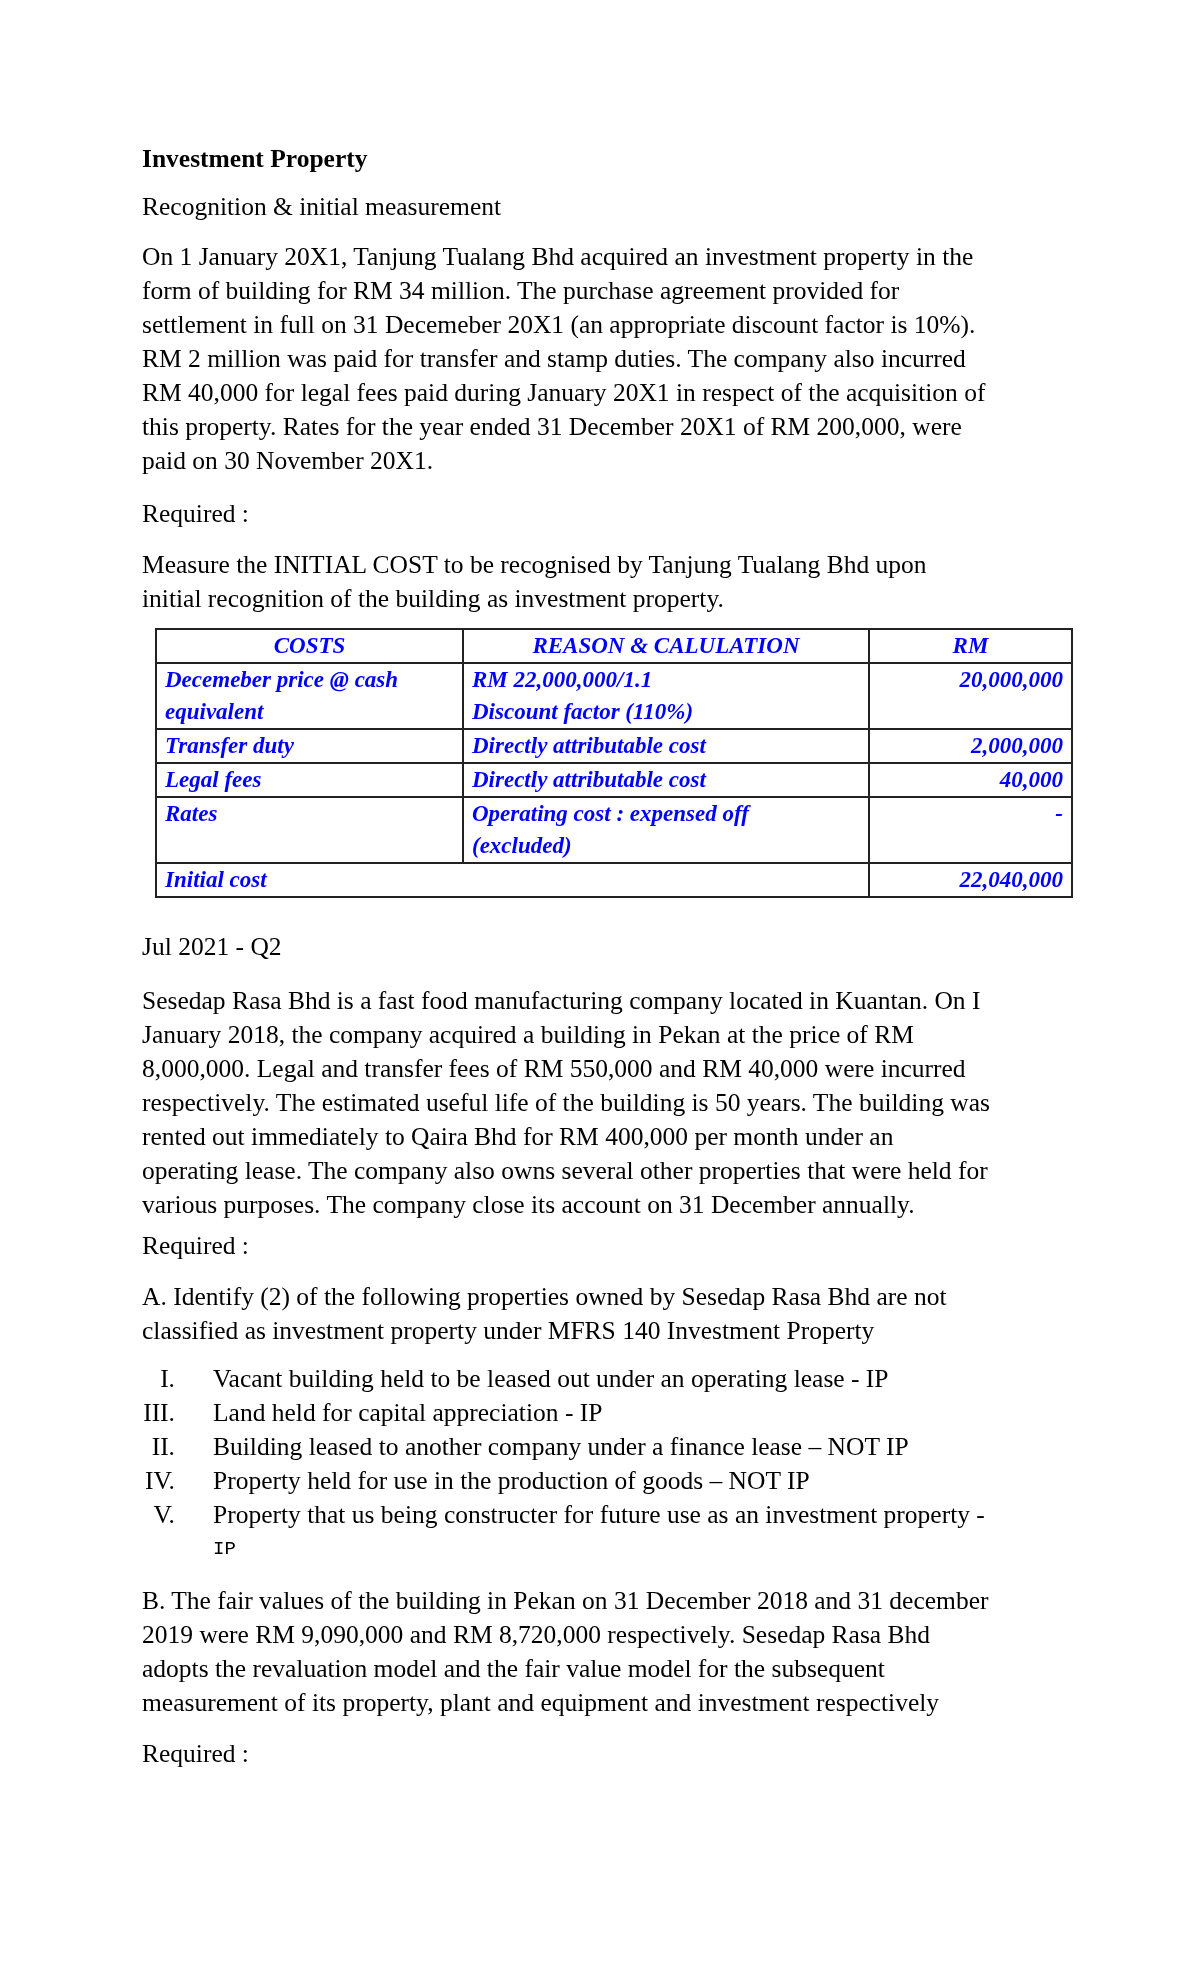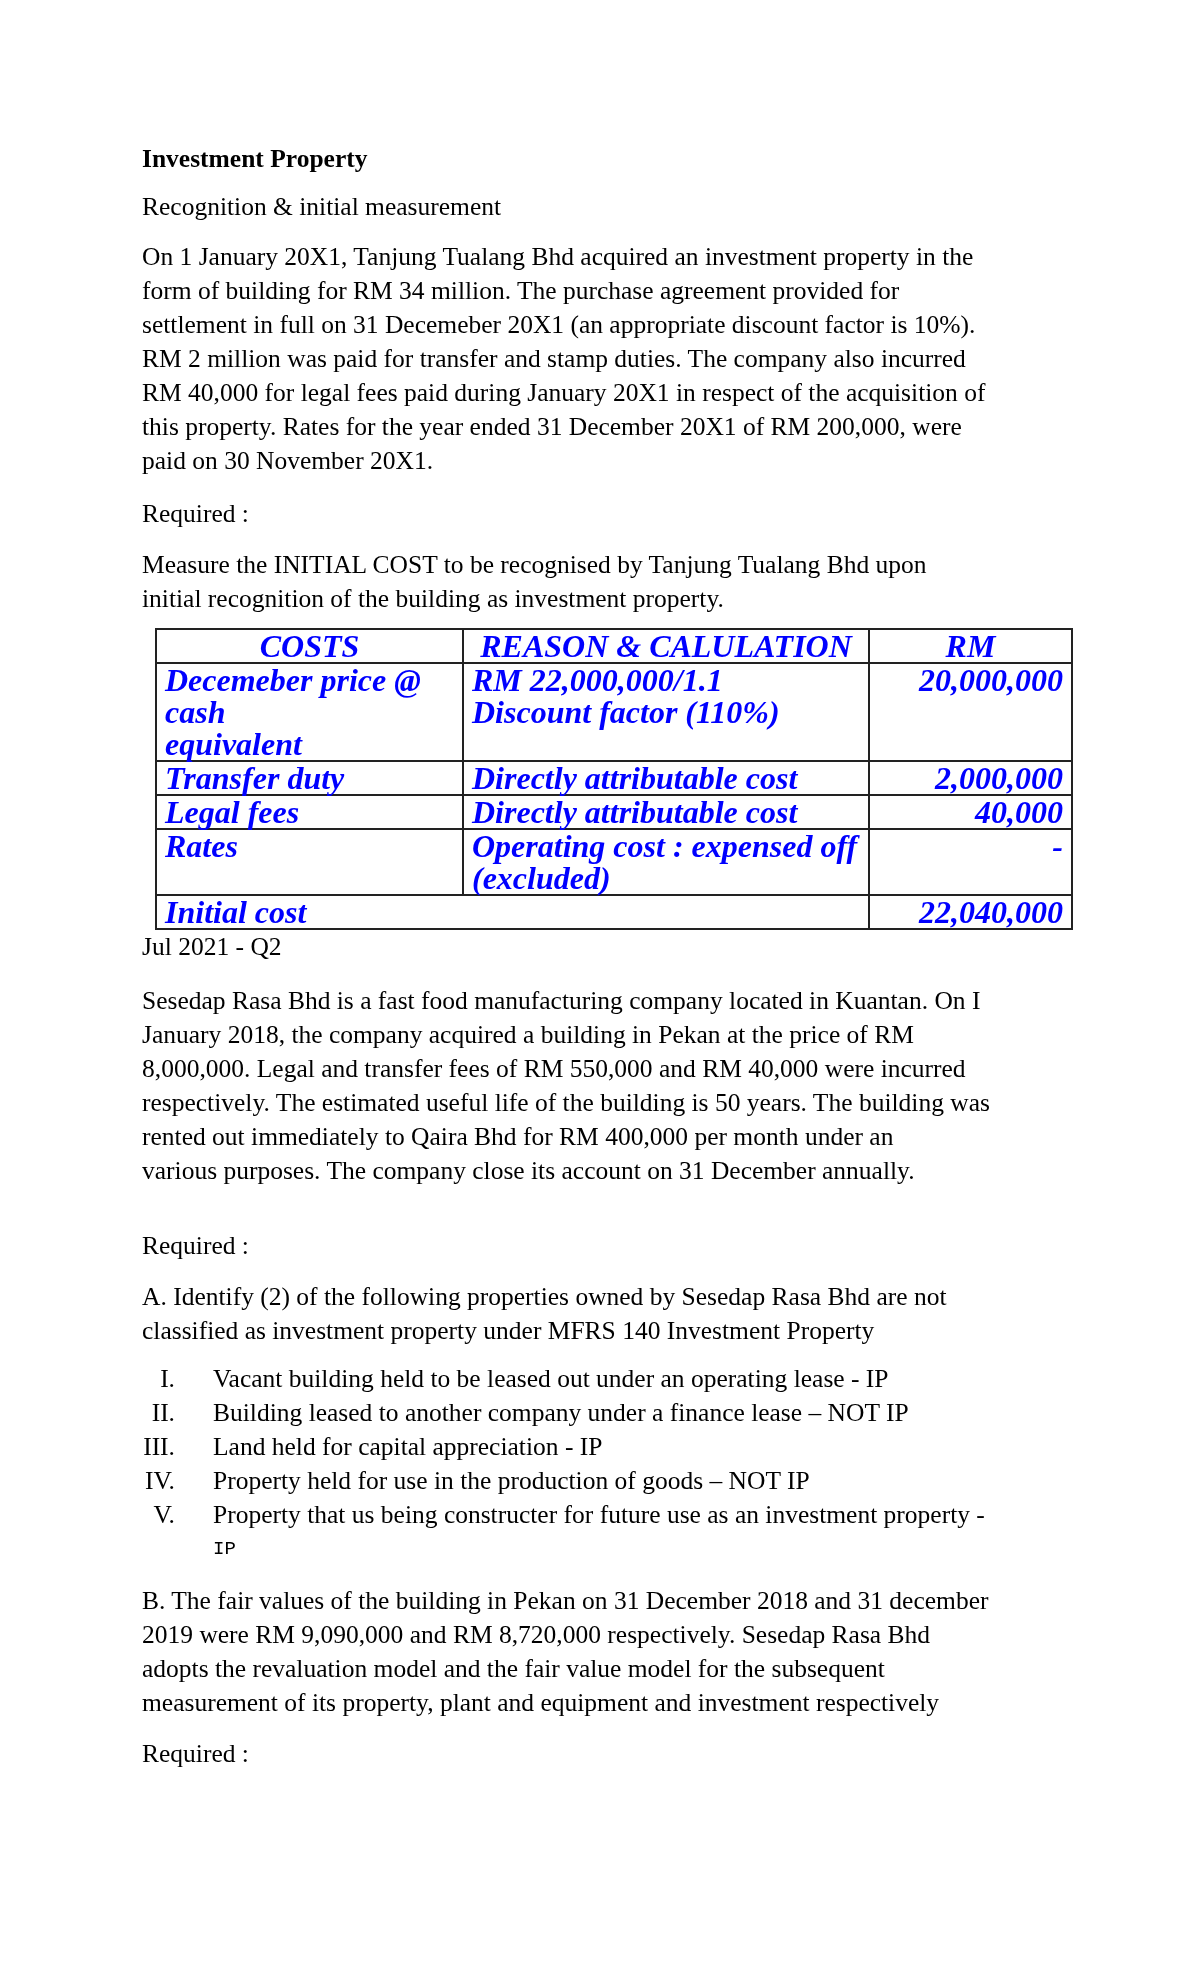--- a/index.html
+++ b/index.html
@@ -2,21 +2,21 @@
 <html><head>
 <meta charset="utf-8">
 <style>
   html, body { margin: 0; padding: 0; background: #ffffff; }
   body { width: 1200px; height: 1976px; position: relative; overflow: hidden;
          font-family: "Liberation Serif", "DejaVu Serif", serif; color: #000; }
   .blk { position: absolute; left: 142px; width: 940px; font-size: 25.5px; line-height: 34px; font-family: Liberation Serif, serif; }
   .title { font-weight: bold; }
   table.cost { position: absolute; left: 155px; top: 628px; width: 918px;
                border-collapse: collapse; font-family: "Liberation Serif", serif;
-               font-style: italic; font-weight: bold; color: #0000ff; font-size: 32px; line-height: 32px; padding-left: 36px; }
+               font-style: italic; font-weight: bold; color: #0000ff; font-size: 23px; line-height: 32px; padding-left: 36px; }
   table.cost td, table.cost th { border: 2px solid #222; padding: 0 8px; vertical-align: top; }
   table.cost th { font-weight: bold; font-style: italic; text-align: center; height: 30px; }
   .c1 { width: 289px; }
   .c2 { width: 388px; }
   .c3 { text-align: right; }
   .list { position: absolute; left: 130px; width: 960px; font-size: 25.5px; line-height: 34px; }
   .li { position: relative; padding-left: 83px; }
   .li .num { position: absolute; left: 0; width: 45px; text-align: right; }
   .mono { font-family: "Liberation Mono", monospace; font-size: 19px; }
 </style>
@@ -87,42 +87,43 @@
   </table>
 
 <div class="blk" style="top:930px;">Jul 2021 - Q2</div>
 
 <div class="blk" style="top:976px;margin-top:8px;">
   <div>Sesedap Rasa Bhd is a fast food manufacturing company located in Kuantan. On I</div>
   <div>January 2018, the company acquired a building in Pekan at the price of RM</div>
   <div>8,000,000. Legal and transfer fees of RM 550,000 and RM 40,000 were incurred</div>
   <div>respectively. The estimated useful life of the building is 50 years. The building was</div>
   <div>rented out immediately to Qaira Bhd for RM 400,000 per month under an</div>
+  <div>operating lease. The company also owns several other properties that were held for</div>
   <div>various purposes. The company close its account on 31 December annually.</div>
 </div>
 
 <div class="blk" style="top:1229px;">Required :</div>
 
 <div class="blk" style="top:1280px;">
   <div>A. Identify (2) of the following properties owned by Sesedap Rasa Bhd are not</div>
   <div>classified as investment property under MFRS 140 Investment Property</div>
 </div>
 
 <div class="list" style="top:1362px;">
   <div class="li">
     <span class="num">I.</span>
     <span>Vacant building held to be leased out under an operating lease - IP</span>
   </div>
   <div class="li">
+    <span class="num">III.</span>
+    <span>Land held for capital appreciation - IP</span>
+  </div>
+  <div class="li">
     <span class="num">II.</span>
     <span>Building leased to another company under a finance lease – NOT IP</span>
-  </div>
-  <div class="li">
-    <span class="num">III.</span>
-    <span>Land held for capital appreciation - IP</span>
   </div>
   <div class="li">
     <span class="num">IV.</span>
     <span>Property held for use in the production of goods – NOT IP</span>
   </div>
   <div class="li">
     <span class="num">V.</span>
     <span>Property that us being constructer for future use as an investment property -</span>
     <div class="mono">IP</div>
   </div>

